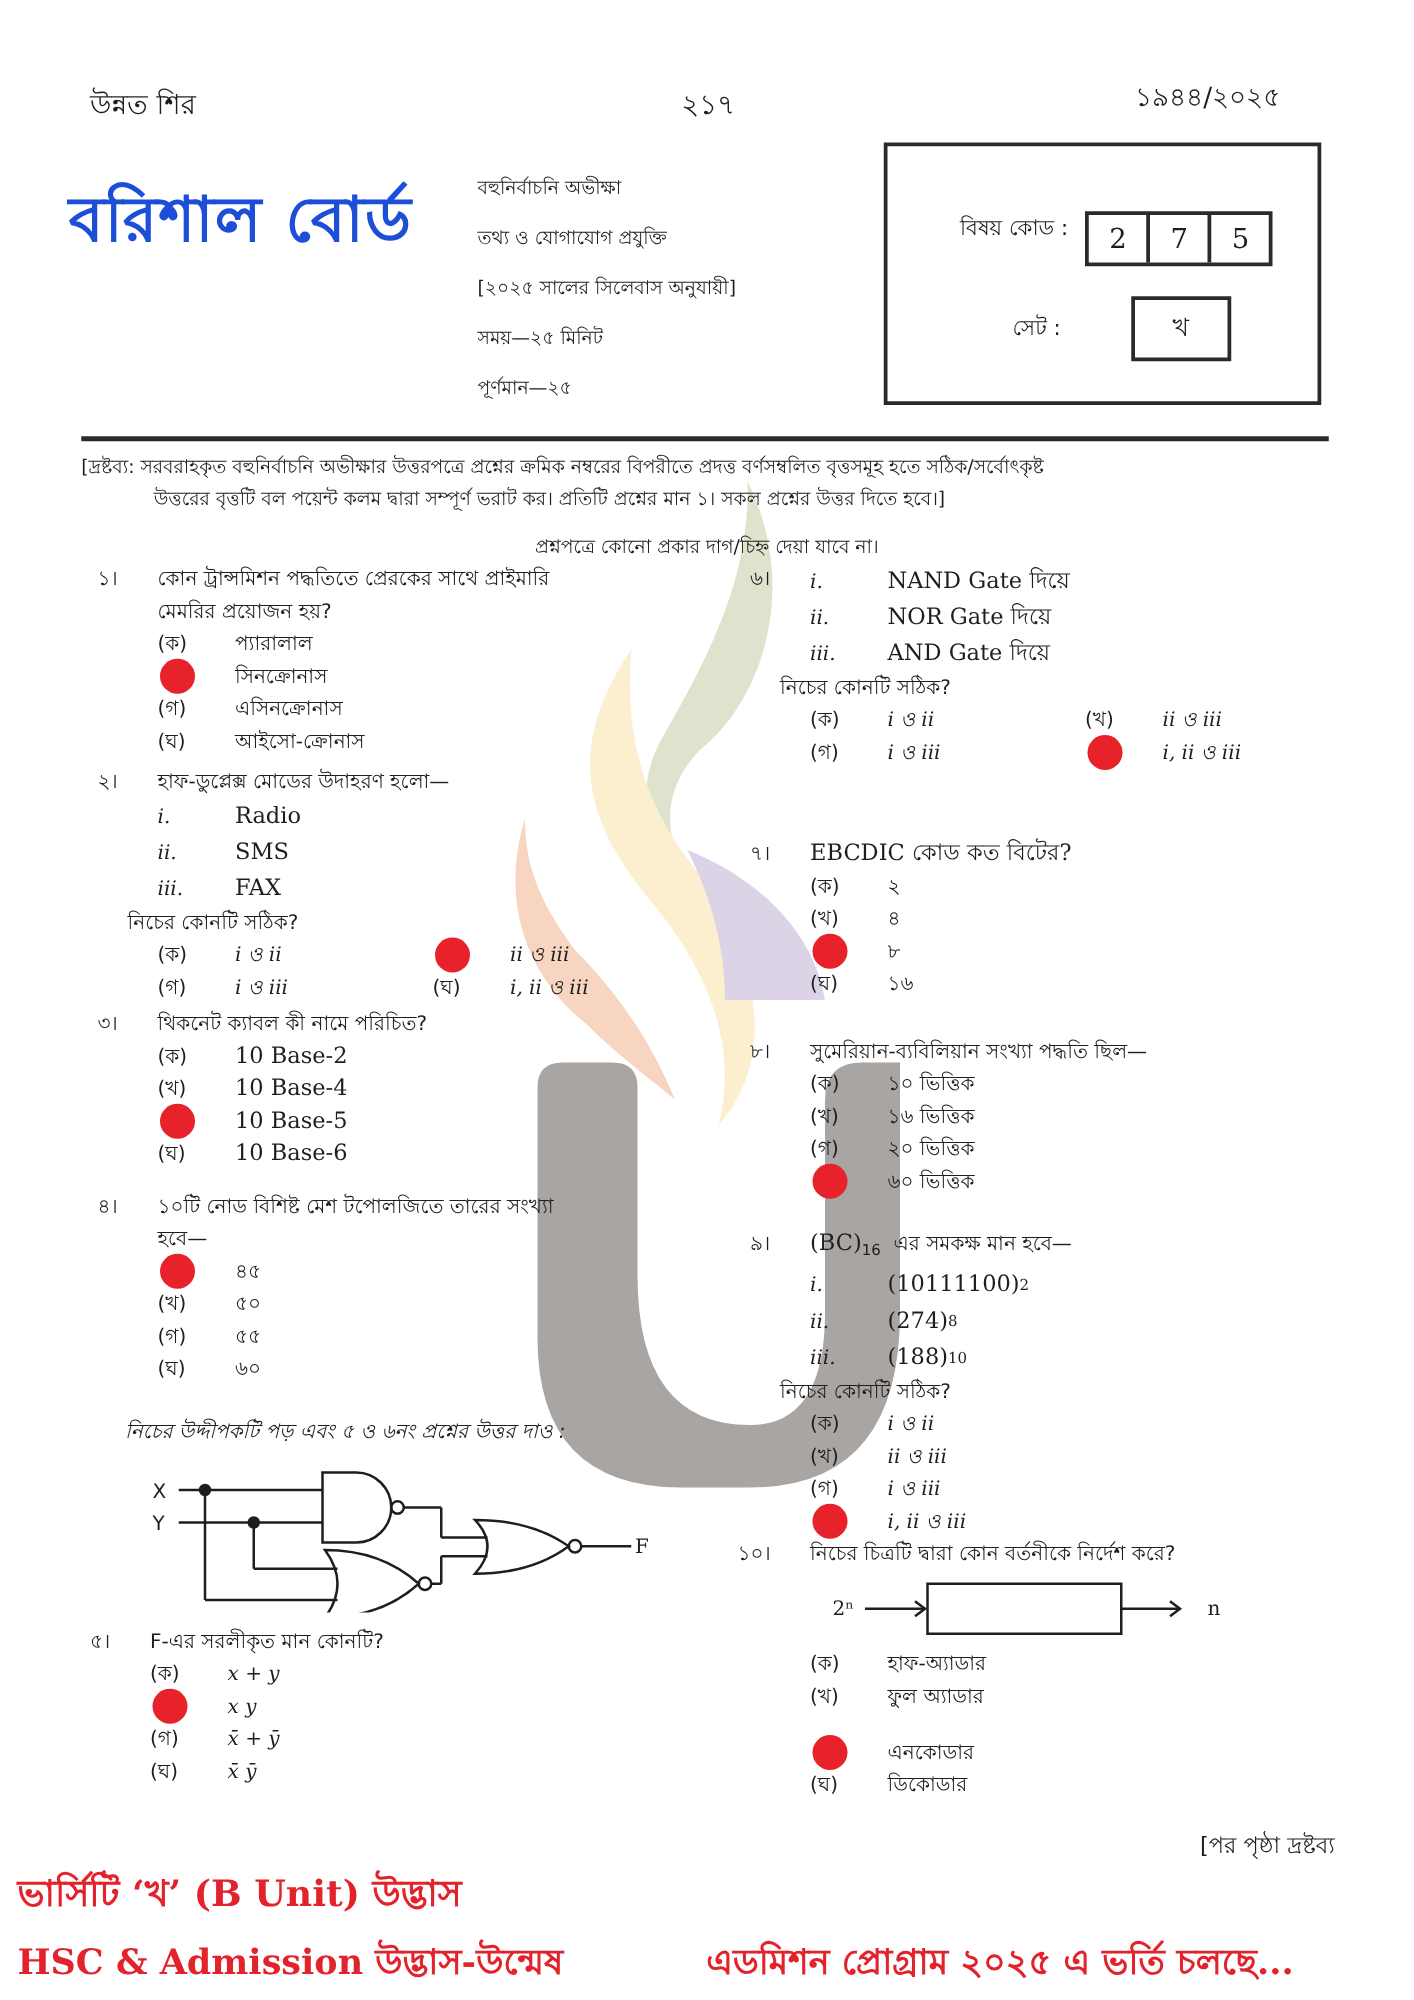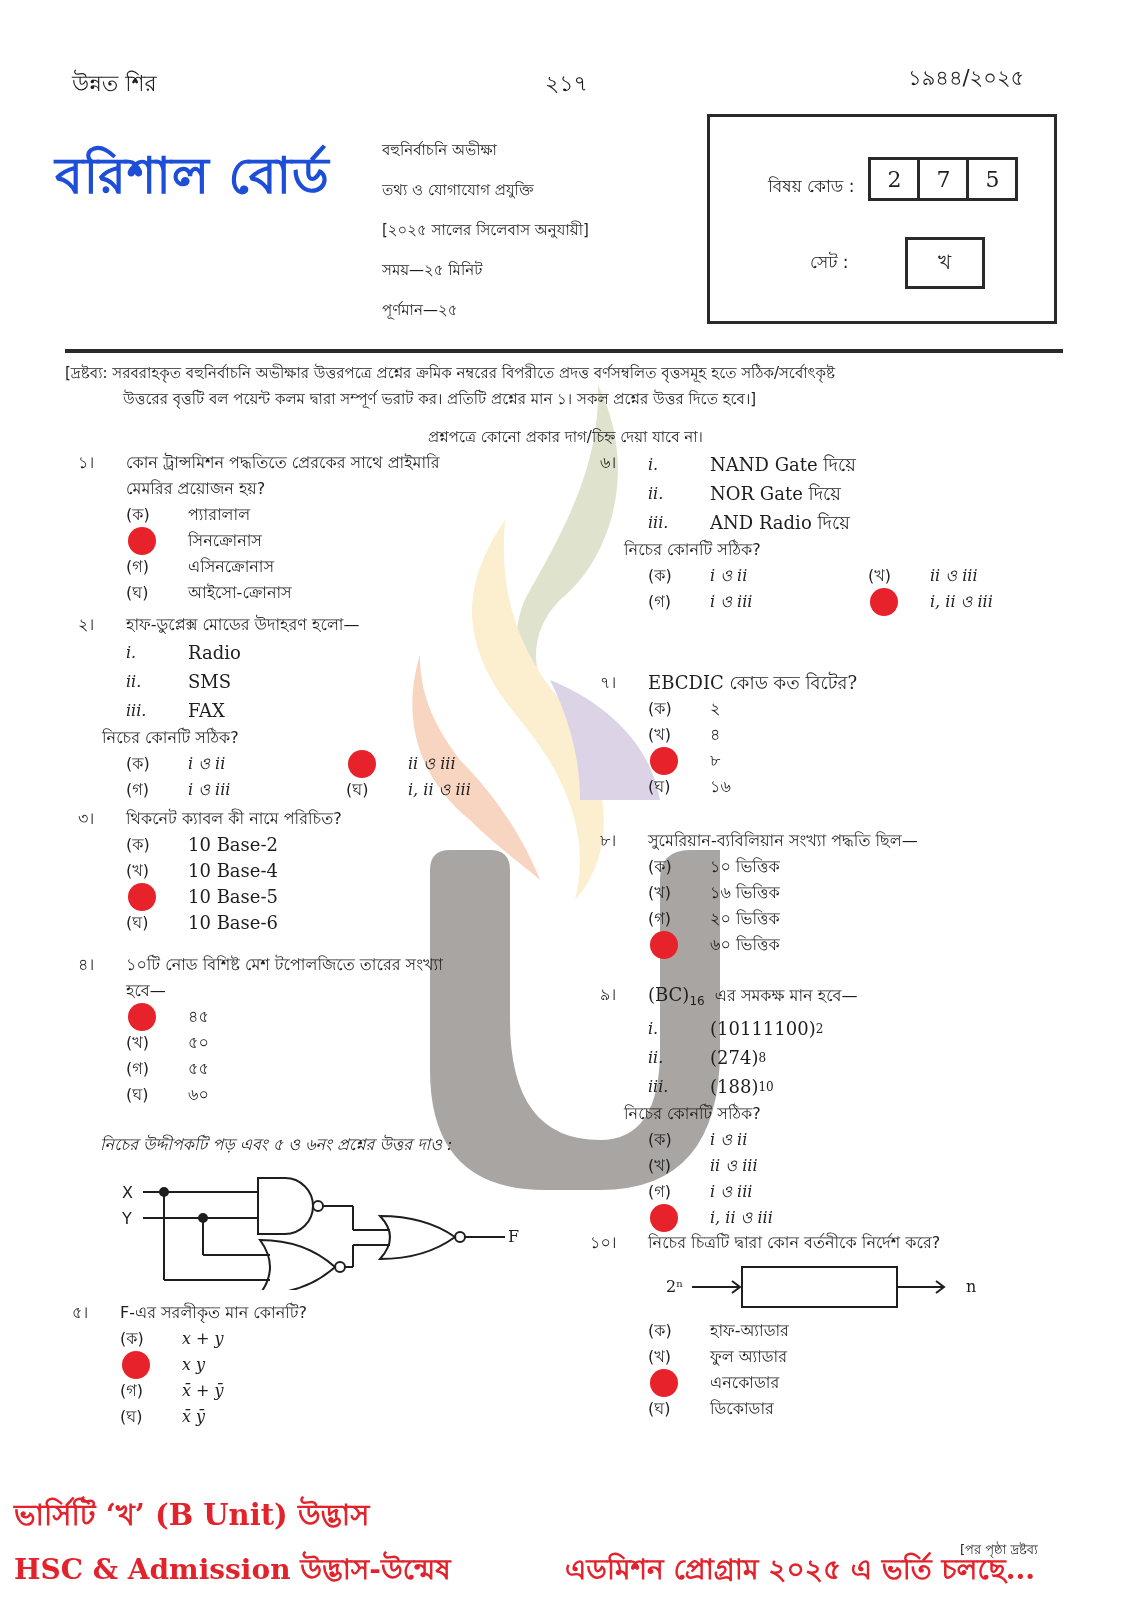--- a/index.html
+++ b/index.html
@@ -58,21 +58,21 @@
 
 <div class="abs exam-info">
   <div>বহুনির্বাচনি অভীক্ষা</div>
   <div>তথ্য ও যোগাযোগ প্রযুক্তি</div>
   <div>[২০২৫ সালের সিলেবাস অনুযায়ী]</div>
   <div>সময়—২৫ মিনিট</div>
   <div>পূর্ণমান—২৫</div>
 </div>
 
 <div class="abs code-box">
-  <div class="abs" style="left:58px; top:40px; display:flex; align-items:flex-end; gap:14px;">
+  <div class="abs" style="left:58px; top:52px; display:flex; align-items:flex-start; gap:14px;">
     <span class="code-label">বিষয় কোড :</span>
     <div class="digit-row">
       <div class="digit">2</div>
       <div class="digit">7</div>
       <div class="digit">5</div>
     </div>
   </div>
   <div class="abs" style="left:100px; top:120px; display:flex; align-items:center; gap:56px;">
     <span class="code-label">সেট :</span>
     <div class="set-box">খ</div>
@@ -247,21 +247,21 @@
   <div class="stmt">
       <span class="rn">i.</span>
       <span>NAND Gate দিয়ে</span>
     </div>
   <div class="stmt">
       <span class="rn">ii.</span>
       <span>NOR Gate দিয়ে</span>
     </div>
   <div class="stmt">
       <span class="rn">iii.</span>
-      <span>AND Radio দিয়ে</span>
+      <span>AND Gate দিয়ে</span>
     </div>
   <div class="sub">নিচের কোনটি সঠিক?</div>
   <div class="grid2">
     <div class="opt">
         <span class="mark">(ক)</span>
         <span class="it">i ও ii</span>
       </div>
     <div class="opt">
         <span class="mark">(খ)</span>
         <span class="it">ii ও iii</span>
@@ -373,27 +373,27 @@
     <span class="abs serif" style="left:318px; top:18px; font-size:16px;">n</span>
   </div>
   <div class="opt" style="margin-left:58px;">
       <span class="mark">(ক)</span>
       <span>হাফ-অ্যাডার</span>
     </div>
   <div class="opt" style="margin-left:58px;">
       <span class="mark">(খ)</span>
       <span>ফুল অ্যাডার</span>
     </div>
+  <div class="opt" style="margin-left:58px;margin-top:19px;">
+      <span class="mark filled"></span>
+      <span>এনকোডার</span>
+    </div>
   <div class="opt" style="margin-left:58px;">
-      <span class="mark filled"></span>
-      <span>এনকোডার</span>
-    </div>
-  <div class="opt" style="margin-left:58px;">
       <span class="mark">(ঘ)</span>
       <span>ডিকোডার</span>
     </div>
 </div>
 
-<div class="abs" style="left:960px; top:1540px; font-size:13px;">[পর পৃষ্ঠা দ্রষ্টব্য</div>
+<div class="abs" style="left:960px; top:1462px; font-size:18px;">[পর পৃষ্ঠা দ্রষ্টব্য</div>
 
 <div class="abs footer-red" style="left:14px; top:1492px; font-size:29px;">ভার্সিটি ‘খ’ (B Unit) উদ্ভাস</div>
 <div class="abs footer-red" style="left:14px; top:1548px; font-size:28px;">HSC &amp; Admission উদ্ভাস-উন্মেষ</div>
 <div class="abs footer-red" style="left:565px; top:1548px; font-size:28px;">এডমিশন প্রোগ্রাম ২০২৫ এ ভর্তি চলছে...</div>
 
 </body></html>

